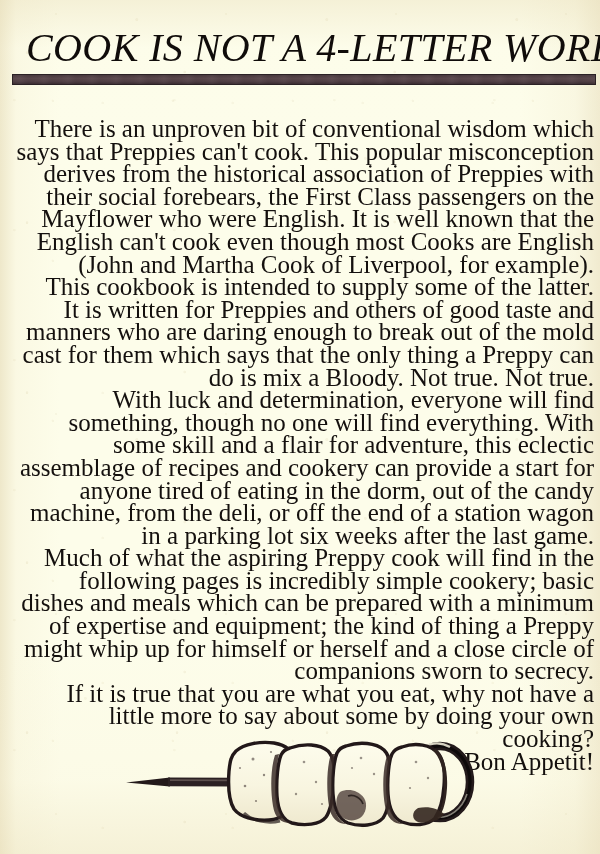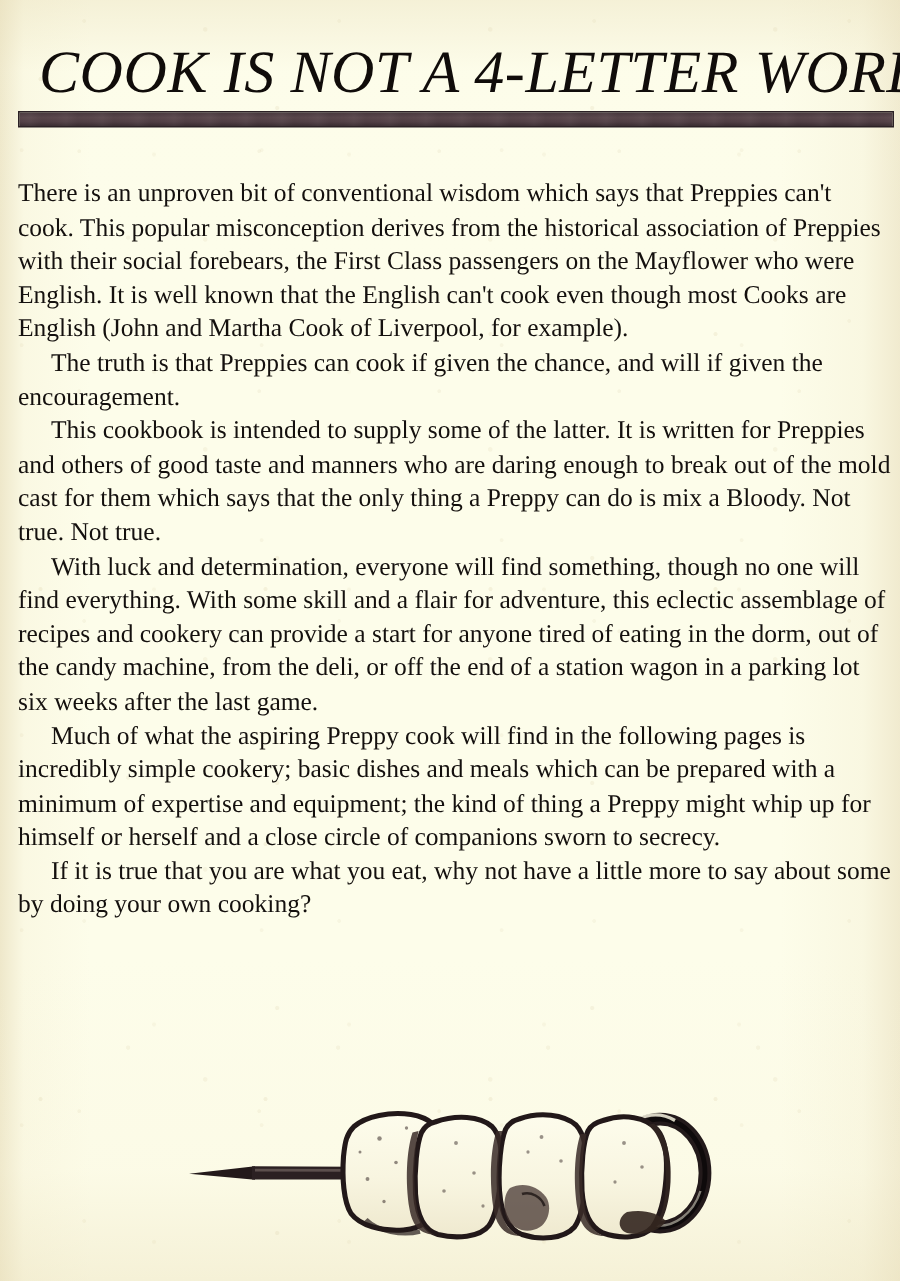--- a/index.html
+++ b/index.html
@@ -110,24 +110,24 @@
         rgba(255,255,255,0.00) 24px);
   }
 
   
   .body-copy {
     position: absolute;
     left: 12px;
     top: 118px;
     width: 582px;
     font-family: "Liberation Serif", "DejaVu Serif", serif;
-    font-size: 17px;
+    font-size: 25px;
     line-height: 22.6px;
     color: #14100e;
-    text-align: left;
+    text-align: right;
   }
   .body-copy p {
     margin: 0;
     text-indent: 22px;
   }
   .body-copy p.no-indent {
     text-indent: 0;
   }
   .body-copy i {
     font-style: italic;
@@ -157,25 +157,25 @@
   <div class="paper-speck"></div>
 
   <h1 class="title">COOK IS NOT A 4-LETTER WORD</h1>
 
   <div class="rule-wrap">
     <div class="rule-bar"></div>
   </div>
 
   <div class="body-copy">
     <p class="no-indent">There is an unproven bit of conventional wisdom which says that Preppies can't cook. This popular misconception derives from the historical association of Preppies with their social forebears, the First Class passengers on the Mayflower who were English. It is well known that the English can't cook even though most Cooks are English (John and Martha Cook of Liverpool, for example).</p>
-    <p>The truth is that Preppies can cook if given the chance, and will if given the encouragement.</p>
     <p>This cookbook is intended to supply some of the latter. It is written for Preppies and others of good taste and manners who are daring enough to break out of the mold cast for them which says that the only thing a Preppy can do is mix a Bloody. Not true. Not true.</p>
     <p>With luck and determination, everyone will find something, though no one will find everything. With some skill and a flair for adventure, this eclectic assemblage of recipes and cookery can provide a start for anyone tired of eating in the dorm, out of the candy machine, from the deli, or off the end of a station wagon in a parking lot six weeks after the last game.</p>
     <p>Much of what the aspiring Preppy cook will find in the following pages is incredibly simple cookery; basic dishes and meals which can be prepared with a minimum of expertise and equipment; the kind of thing a Preppy might whip up for himself or herself and a close circle of companions sworn to secrecy.</p>
     <p>If it is true that you are what you eat, why not have a little more to say about some by doing your own cooking?</p>
+    <p>Bon Appetit!</p>
   </div>
 
   <div class="illustration">
     <svg viewBox="0 0 360 120" xmlns="http://www.w3.org/2000/svg">
       <defs>
         <linearGradient id="meatFill" x1="0" y1="0" x2="0" y2="1">
           <stop offset="0%" stop-color="#fdfcec"></stop>
           <stop offset="55%" stop-color="#f8f5e0"></stop>
           <stop offset="100%" stop-color="#efe9cf"></stop>
         </linearGradient>

